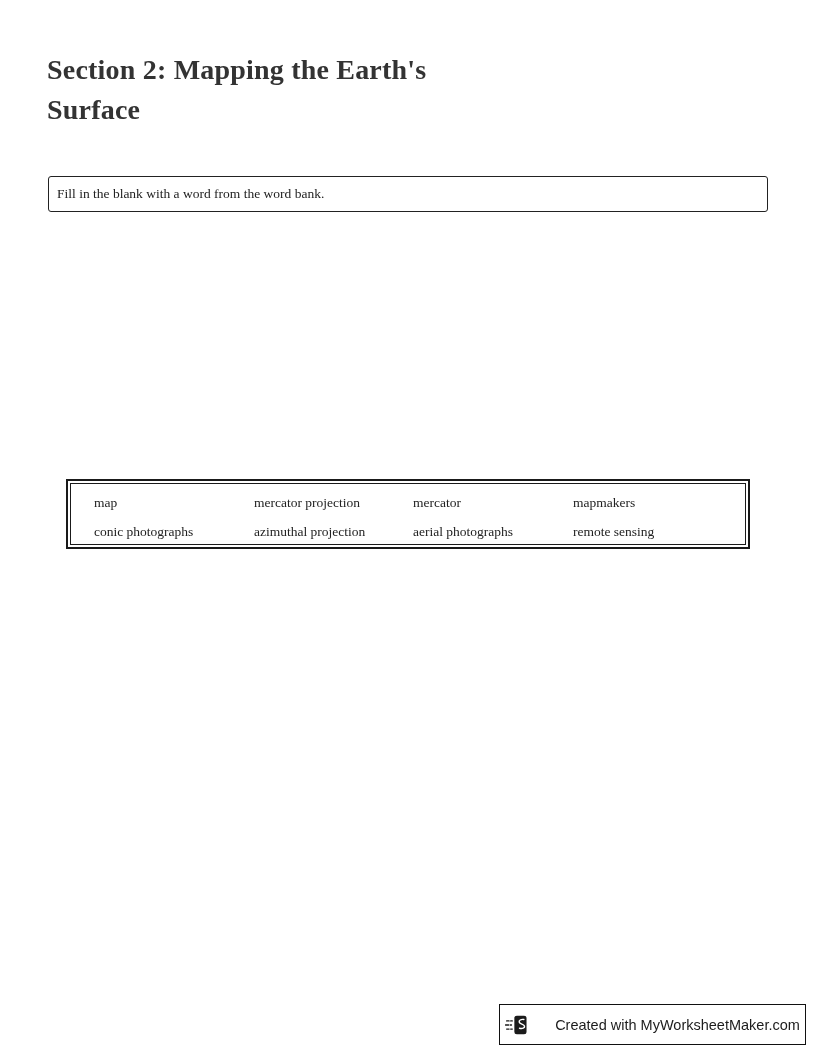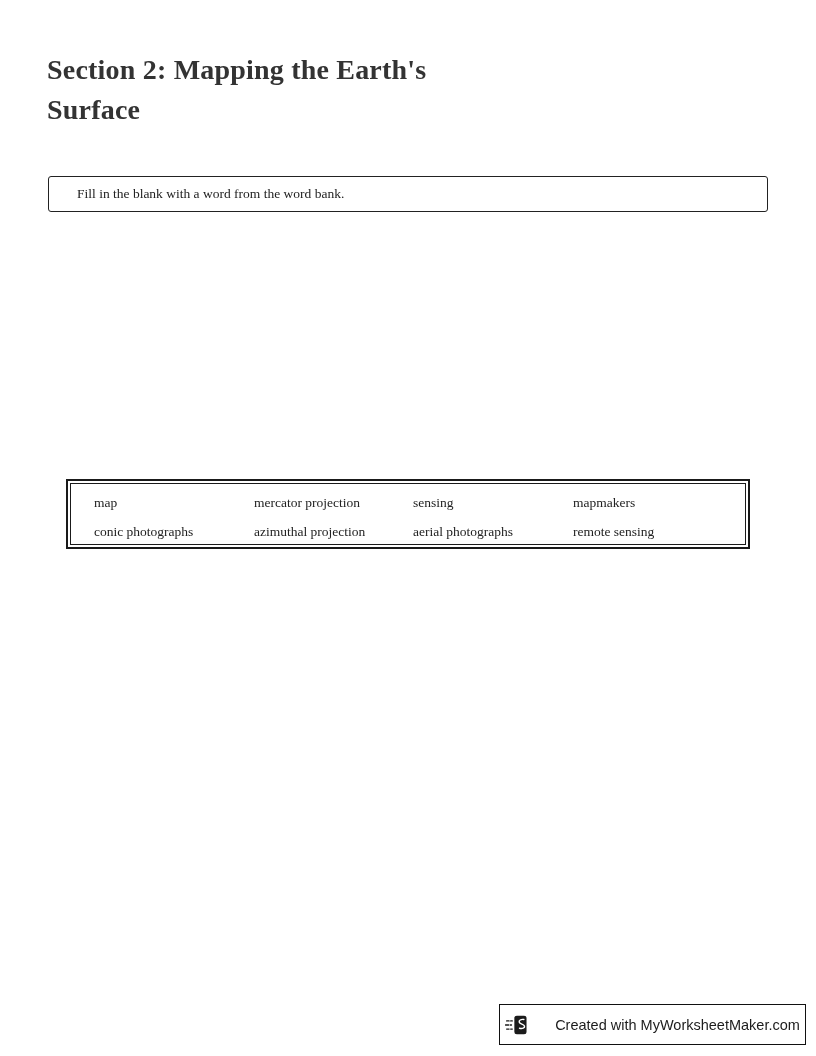--- a/index.html
+++ b/index.html
@@ -57,21 +57,21 @@
   .instruction-box {
     position: absolute;
     top: 176px;
     left: 48px;
     width: 720px;
     height: 36px;
     border: 1px solid #222222;
     border-radius: 3px;
     display: flex;
     align-items: center;
-    padding-left: 28px;
+    padding-left: 8px;
   }
   .instruction-text {
     font-size: 13.5px;
     color: #222222;
   }
 
   
   .word-bank {
     position: absolute;
     top: 479px;
@@ -129,21 +129,21 @@
 
   <div class="instruction-box">
     <span class="instruction-text">Fill in the blank with a word from the word bank.</span>
   </div>
 
   <div class="word-bank">
     <div class="word-bank-inner">
       <div class="wb-row">
         <span class="wb-word">map</span>
         <span class="wb-word">mercator projection</span>
-        <span class="wb-word">sensing</span>
+        <span class="wb-word">mercator</span>
         <span class="wb-word">mapmakers</span>
       </div>
       <div class="wb-row">
         <span class="wb-word">conic photographs</span>
         <span class="wb-word">azimuthal projection</span>
         <span class="wb-word">aerial photographs</span>
         <span class="wb-word">remote sensing</span>
       </div>
     </div>
   </div>

